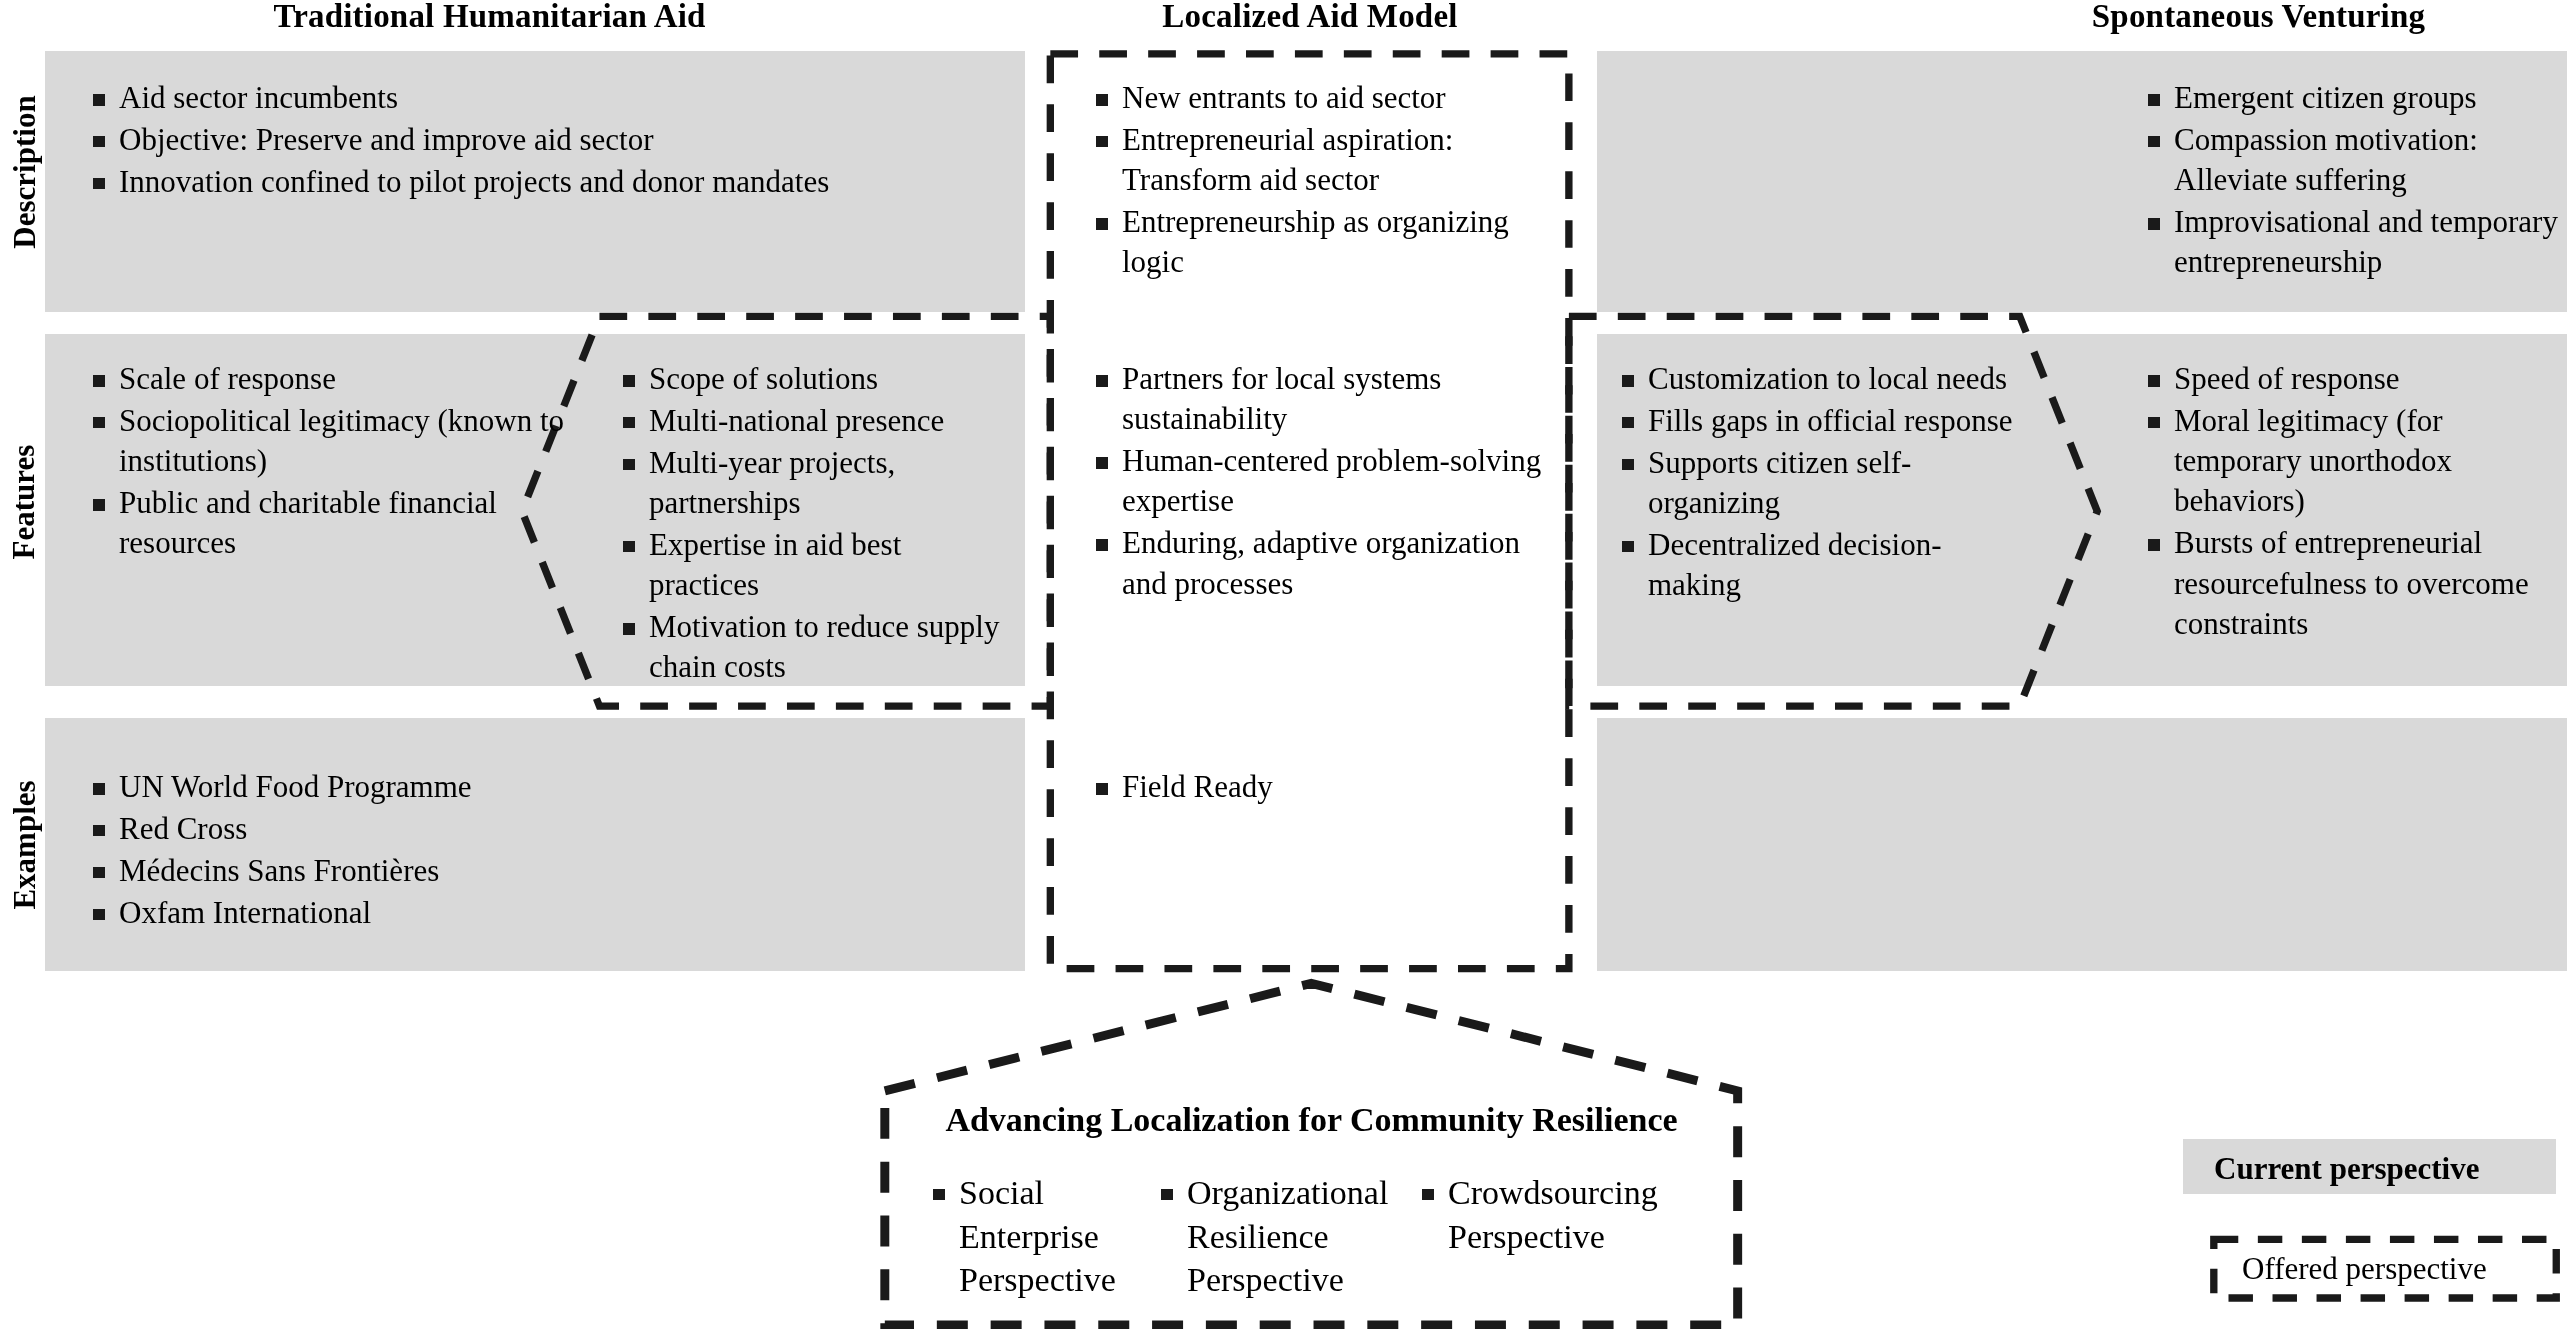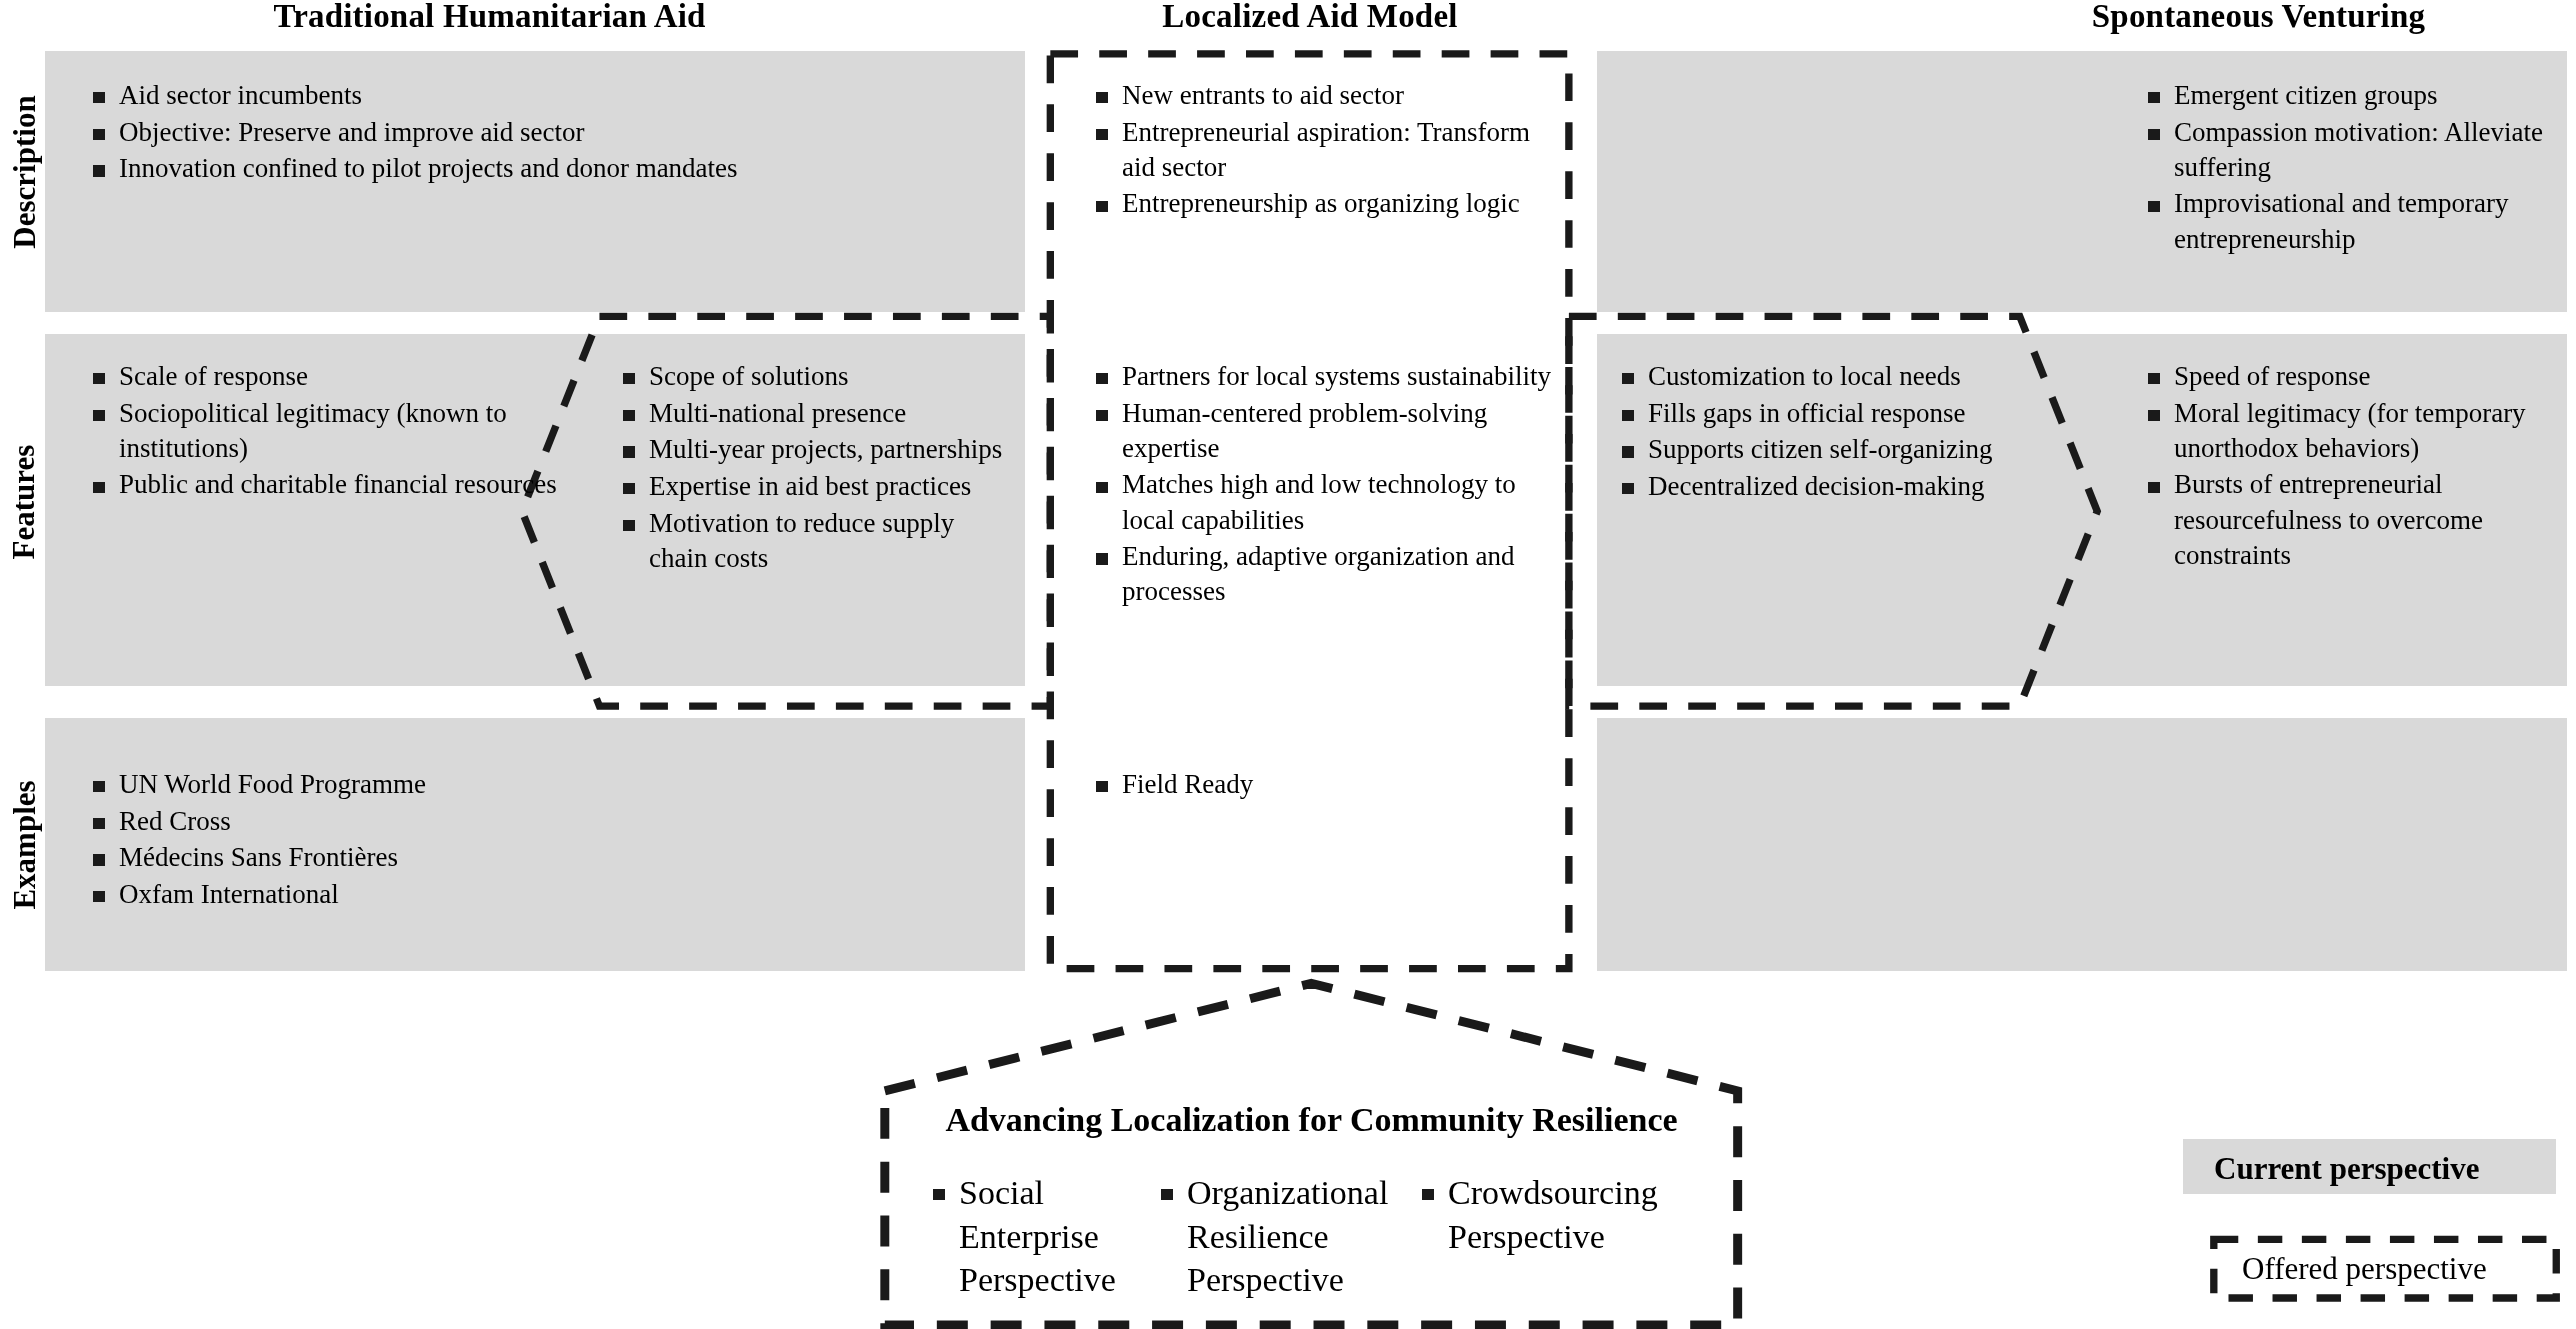--- a/index.html
+++ b/index.html
@@ -14,21 +14,21 @@
   
   .row-label{position:absolute;font-weight:bold;font-size:31px;
              transform-origin:center center;white-space:nowrap;
              display:flex;align-items:center;justify-content:center;}
   .row-label span{transform:rotate(-90deg);display:block;}
 
   
   .panel{position:absolute;background:#d9d9d9;}
 
   
-  .blist{position:absolute;list-style:none;margin:0;padding:0;font-size:27px;
+  .blist{position:absolute;list-style:none;margin:0;padding:0;font-size:31px;
          line-height:1.30;}
   .blist li{position:relative;padding-left:29px;margin-bottom:1.6px;}
   .blist li::before{content:"";position:absolute;left:3.3px;top:.52em;
                     width:11.4px;height:11.4px;background:#1a1a1a;}
 
   
   .legend-sw-solid{position:absolute;background:#d9d9d9;}
   .legend-txt{position:absolute;font-size:31px;line-height:1;white-space:nowrap;}
 
   
@@ -111,21 +111,20 @@
       <li>Scope of solutions</li>
       <li>Multi-national presence</li>
       <li>Multi-year projects, partnerships</li>
       <li>Expertise in aid best practices</li>
       <li>Motivation to reduce supply chain costs</li>
     </ul>
 
   <ul class="blist" style="left:1093px;top:359px;width:465px;" id="L_feat_loc">
       <li>Partners for local systems sustainability</li>
       <li>Human-centered problem-solving expertise</li>
-      <li>Matches high and low technology to local capabilities</li>
       <li>Enduring, adaptive organization and processes</li>
     </ul>
 
   <ul class="blist" style="left:1619px;top:359px;width:408px;" id="L_feat_sponL">
       <li>Customization to local needs</li>
       <li>Fills gaps in official response</li>
       <li>Supports citizen self-organizing</li>
       <li>Decentralized decision-making</li>
     </ul>
 

